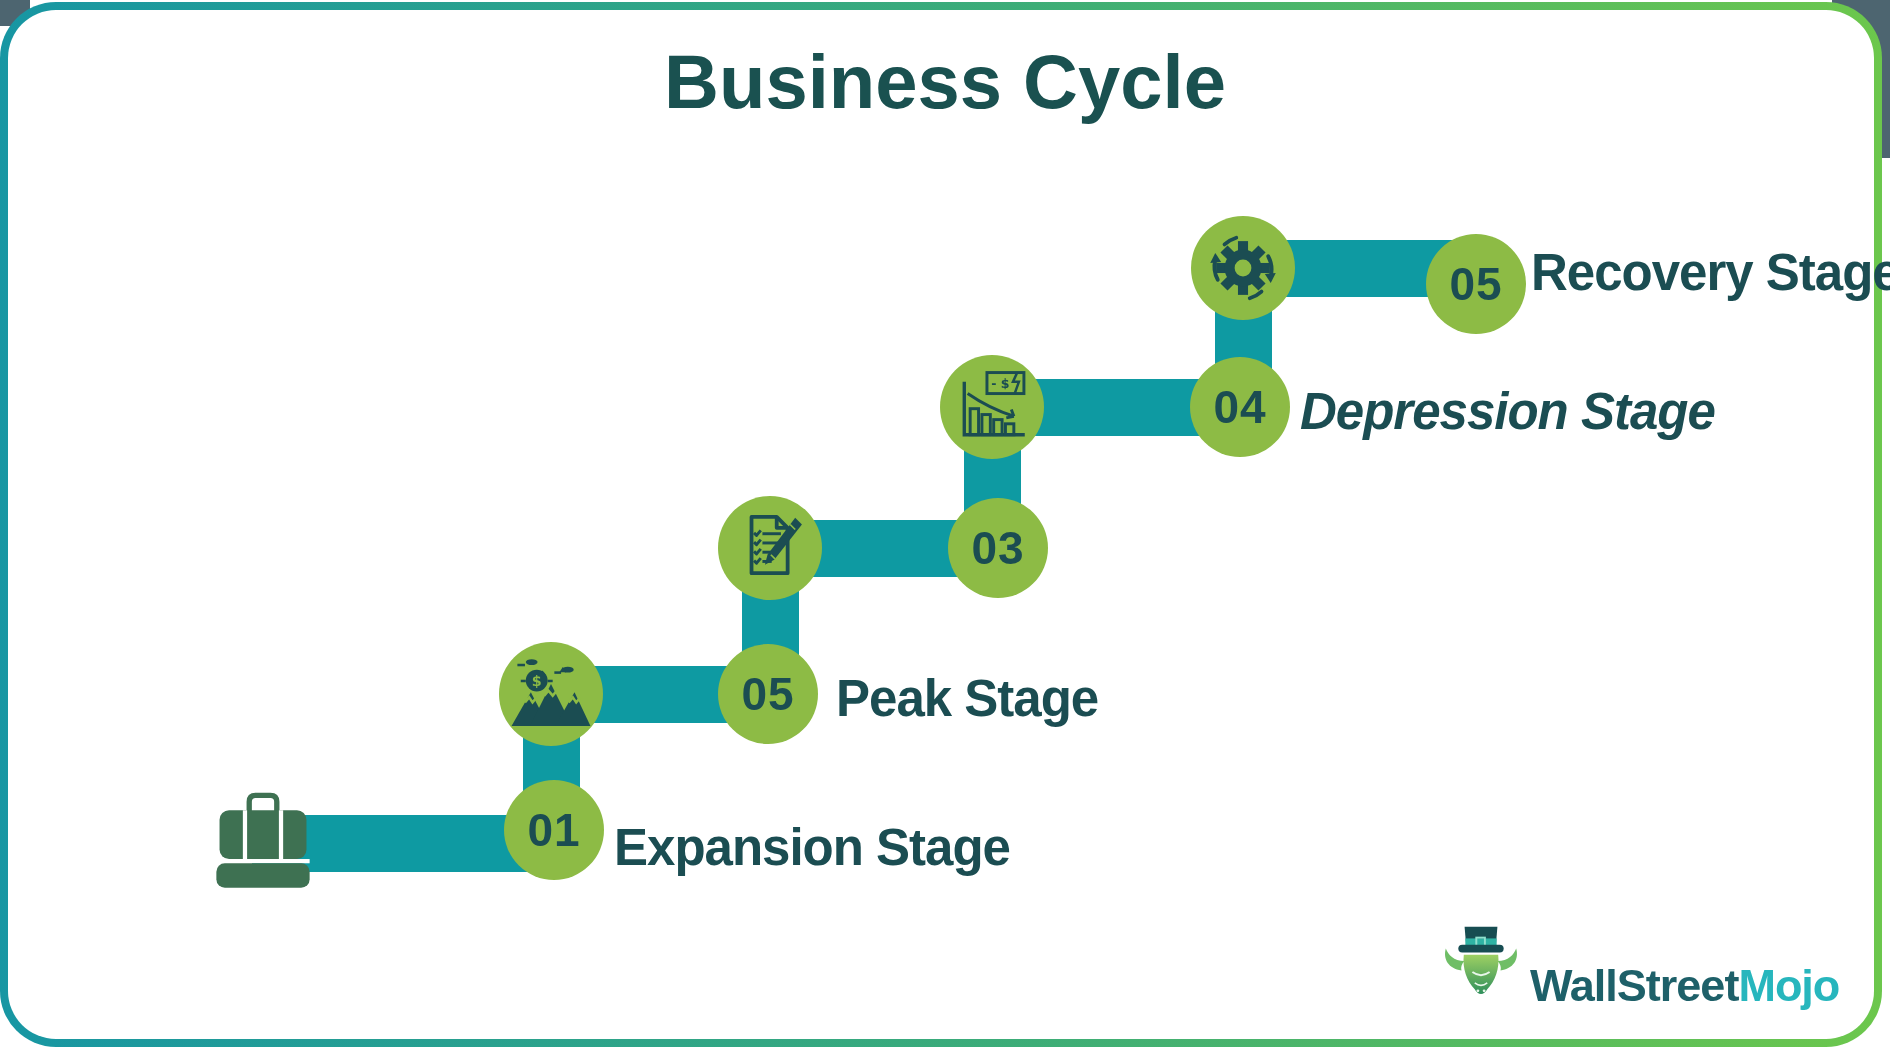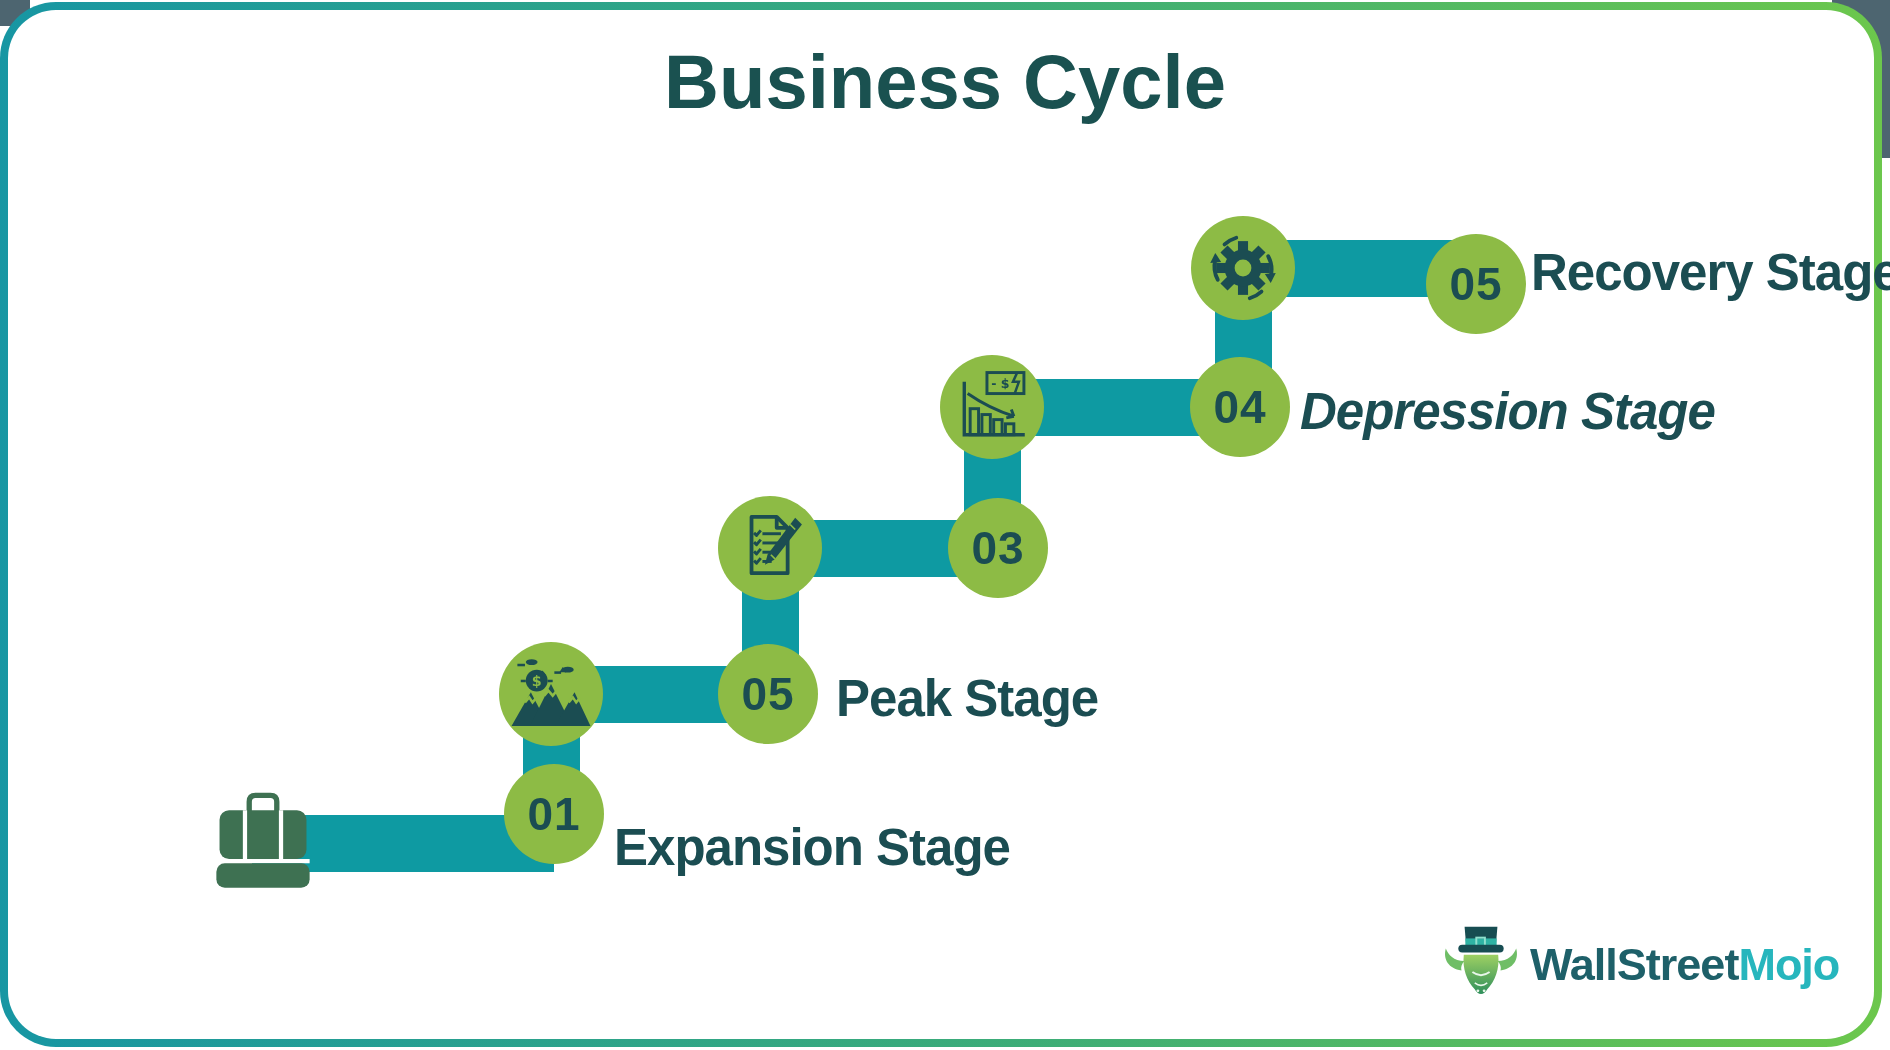--- a/index.html
+++ b/index.html
@@ -33,34 +33,34 @@
   .icon-circle{position:absolute;width:104px;height:104px;border-radius:50%;background:var(--c-green);
                z-index:3;display:flex;align-items:center;justify-content:center;color:var(--c-dark);}
   .icon-circle svg{width:84px;height:84px;}
   .i2{left:499px;top:642px;}
   .i3{left:718px;top:496px;}
   .i4{left:940px;top:355px;}
   .i5{left:1191px;top:216px;}
   .num-circle{position:absolute;width:100px;height:100px;border-radius:50%;background:var(--c-green);
               z-index:3;display:flex;align-items:center;justify-content:center;
               font-size:46px;font-weight:bold;color:var(--c-dark);letter-spacing:1px;}
-  .n1{left:504px;top:764px;}
+  .n1{left:504px;top:780px;}
   .n2{left:718px;top:644px;}
   .n3{left:948px;top:498px;}
   .n4{left:1190px;top:357px;}
   .n5{left:1426px;top:234px;}
   .stage-label{position:absolute;z-index:3;font-size:51px;font-weight:bold;color:var(--c-dark);
                letter-spacing:-1px;white-space:nowrap;transform:translateY(-50%);}
   .l1{left:614px;top:847px;text-align:center;}
   .l2{left:836px;top:698px;}
   .l3{left:1056px;top:552px;}
   .l4{left:1300px;top:411px;font-style:italic;}
   .l5{left:1531px;top:272px;}
   .briefcase{position:absolute;left:210px;top:788px;width:106px;height:106px;z-index:3;}
-  .logo{position:absolute;left:1438px;top:918px;z-index:3;display:flex;align-items:center;}
+  .logo{position:absolute;left:1438px;top:918px;z-index:3;display:flex;align-items:flex-end;}
   .logo svg{width:86px;height:94px;}
   .logo-text{margin-left:6px;font-size:45px;font-weight:bold;letter-spacing:-1px;white-space:nowrap;}
   .logo-text .p1{color:var(--c-logo-dark);}
   .logo-text .p2{color:var(--c-logo-accent);}
 </style>
 </head>
 <body>
 
 <div class="canvas">
 

